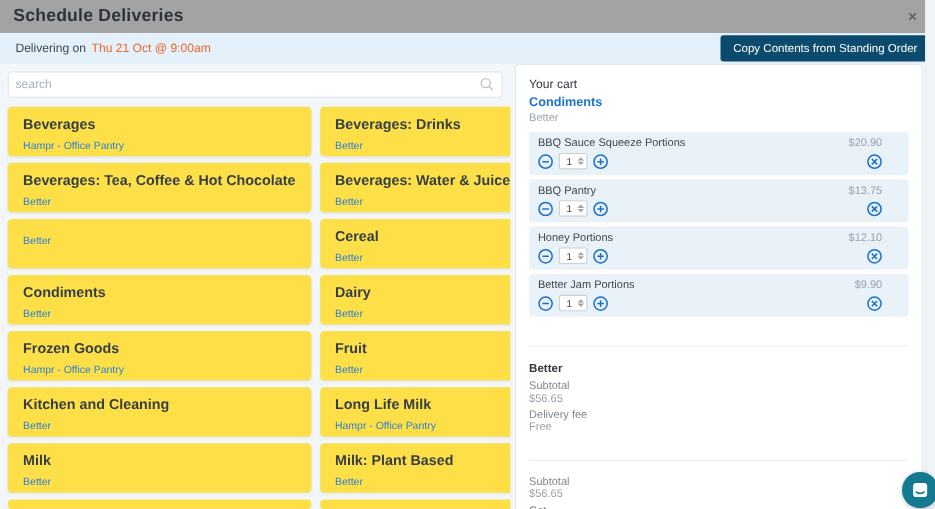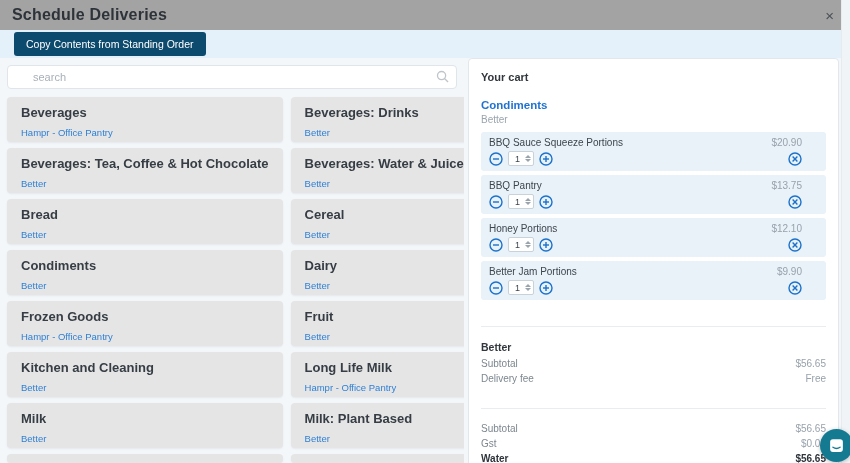--- a/index.html
+++ b/index.html
@@ -34,43 +34,43 @@
     font-family: "Liberation Sans", sans-serif;
   }
   
   .left {
     position: absolute; top: 58px; left: 0; width: 464px; height: 405px;
     padding: 7px 5px 0 7px; overflow: hidden;
   }
   .search-wrap { position: relative; margin-bottom: 8px; }
   .search-input {
     width: 450px; height: 24px; border: 1px solid #dfe5ea; border-radius: 4px;
-    background: #fff; padding: 0 26px 0 25px; font-size: 11px; color: #5a636b;
+    background: #fff; padding: 0 26px 0 6px; font-size: 11px; color: #5a636b;
     font-family: "Liberation Sans", sans-serif; outline: none;
   }
   .search-input::placeholder { color: #a7b0b8; }
   .search-icon { position: absolute; right: 10px; top: 5px; width: 13px; height: 13px; opacity: .55; }
   .cat-grid {
     display: grid; grid-template-columns: 1fr 1fr; column-gap: 8px; row-gap: 6px;
     width: 450px;
   }
   .card {
-    background: #e5e5e5; border-radius: 4px; height: 45px; padding: 8px 14px 0 14px;
+    background: #fde047; border-radius: 4px; height: 45px; padding: 8px 14px 0 14px;
     box-shadow: 0 1px 2px rgba(40,60,80,.08); cursor: pointer;
   }
   .card-title { font-size: 13px; font-weight: bold; color: #363d44; white-space: nowrap; overflow: hidden; }
   .card-sub { font-size: 9.5px; color: #2f80d6; margin-top: 7px; }
   .card.partial { height: 9px; }
   
   .cart {
     position: absolute; top: 58px; left: 468px; width: 371px; height: 406px;
     background: #fff; border: 1px solid #e1e7ec; border-radius: 4px 4px 0 0;
     padding: 12px 12px 0 12px;
   }
-  .cart-title { font-size: 11px; font-weight: bold; color: #31373d; margin-bottom: 16px; }
+  .cart-title { font-size: 11px; font-weight: normal; color: #31373d; margin-bottom: 4px; }
   .group-name { font-size: 11.5px; font-weight: bold; color: #1f73d0; }
   .group-sub { font-size: 10px; color: #9aa4ad; margin: 3px 0 7px 0; }
   .item {
     background: #e9f1f9; border-radius: 3px; padding: 5px 24px 5px 8px; margin-bottom: 4px;
   }
   .item-line1 { display: flex; justify-content: space-between; align-items: center; }
   .item-name { font-size: 10px; color: #3d454d; }
   .item-price { font-size: 10px; color: #98a2ab; }
   .item-line2 { display: flex; align-items: center; margin-top: 3px; }
   .circ-btn { width: 14px; height: 14px; cursor: pointer; display: block; }
@@ -81,21 +81,21 @@
   }
   .qty-val { font-size: 9px; color: #3d454d; flex: 1; }
   .qty-spin { display: flex; flex-direction: column; gap: 1px; }
   .qty-spin i { display: block; width: 0; height: 0; border-left: 3px solid transparent; border-right: 3px solid transparent; }
   .qty-spin .up { border-bottom: 3px solid #9aa4ad; }
   .qty-spin .dn { border-top: 3px solid #9aa4ad; }
   .item-spacer { flex: 1; }
   .divider { border: none; border-top: 1px solid #e9edf0; margin: 26px 0 14px 0; }
   .divider2 { border: none; border-top: 1px solid #e9edf0; margin: 24px 0 14px 0; }
   .sum-name { font-size: 10.5px; font-weight: bold; color: #31373d; margin-bottom: 5px; }
-  .sum-row { display: flex; justify-content: space-between; font-size: 10px; color: #7d878f; margin-bottom: 4px; }
+  .sum-row { display: flex; font-size: 10px; color: #7d878f; margin-bottom: 4px; flex-direction: column; }
   .sum-row .val { color: #98a2ab; }
   .sum-row.bold { font-weight: bold; color: #2e343a; }
   .sum-row.bold .val { color: #2e343a; }
   
   .scroll-strip {
     position: absolute; top: 0; right: 0; width: 9px; height: 463px;
     background: #f1f4f7; border-left: 1px solid #e7ebee;
   }
   
   .chat-launcher {
@@ -107,20 +107,23 @@
 </style>
 </head>
 <body>
 
 <div class="hdr">
   <div class="hdr-title">Schedule Deliveries</div>
   <div class="close-x">×</div>
 </div>
 
 <div class="banner">
+  <div class="banner-left">
+    <span>Delivering on</span><span class="banner-date">Thu 21 Oct @ 9:00am</span>
+  </div>
   <button class="copy-btn">Copy Contents from Standing Order</button>
 </div>
 
 <div class="left">
   <div class="search-wrap">
     <input class="search-input" type="text" placeholder="search" style="">
     <svg class="search-icon" viewBox="0 0 14 14">
       <circle cx="6" cy="6" r="4.4" fill="none" stroke="#8a949c" stroke-width="1.4"></circle>
       <line x1="9.4" y1="9.4" x2="13" y2="13" stroke="#8a949c" stroke-width="1.4"></line>
     </svg>
@@ -137,21 +140,20 @@
     </div>
     <div class="card">
       <div class="card-title">Beverages: Tea, Coffee &amp; Hot Chocolate</div>
       <div class="card-sub">Better</div>
     </div>
     <div class="card">
       <div class="card-title">Beverages: Water &amp; Juice</div>
       <div class="card-sub">Better</div>
     </div>
     <div class="card">
-      <div class="card-title">Bread</div>
       <div class="card-sub">Better</div>
     </div>
     <div class="card">
       <div class="card-title">Cereal</div>
       <div class="card-sub">Better</div>
     </div>
     <div class="card">
       <div class="card-title">Condiments</div>
       <div class="card-sub">Better</div>
     </div>

